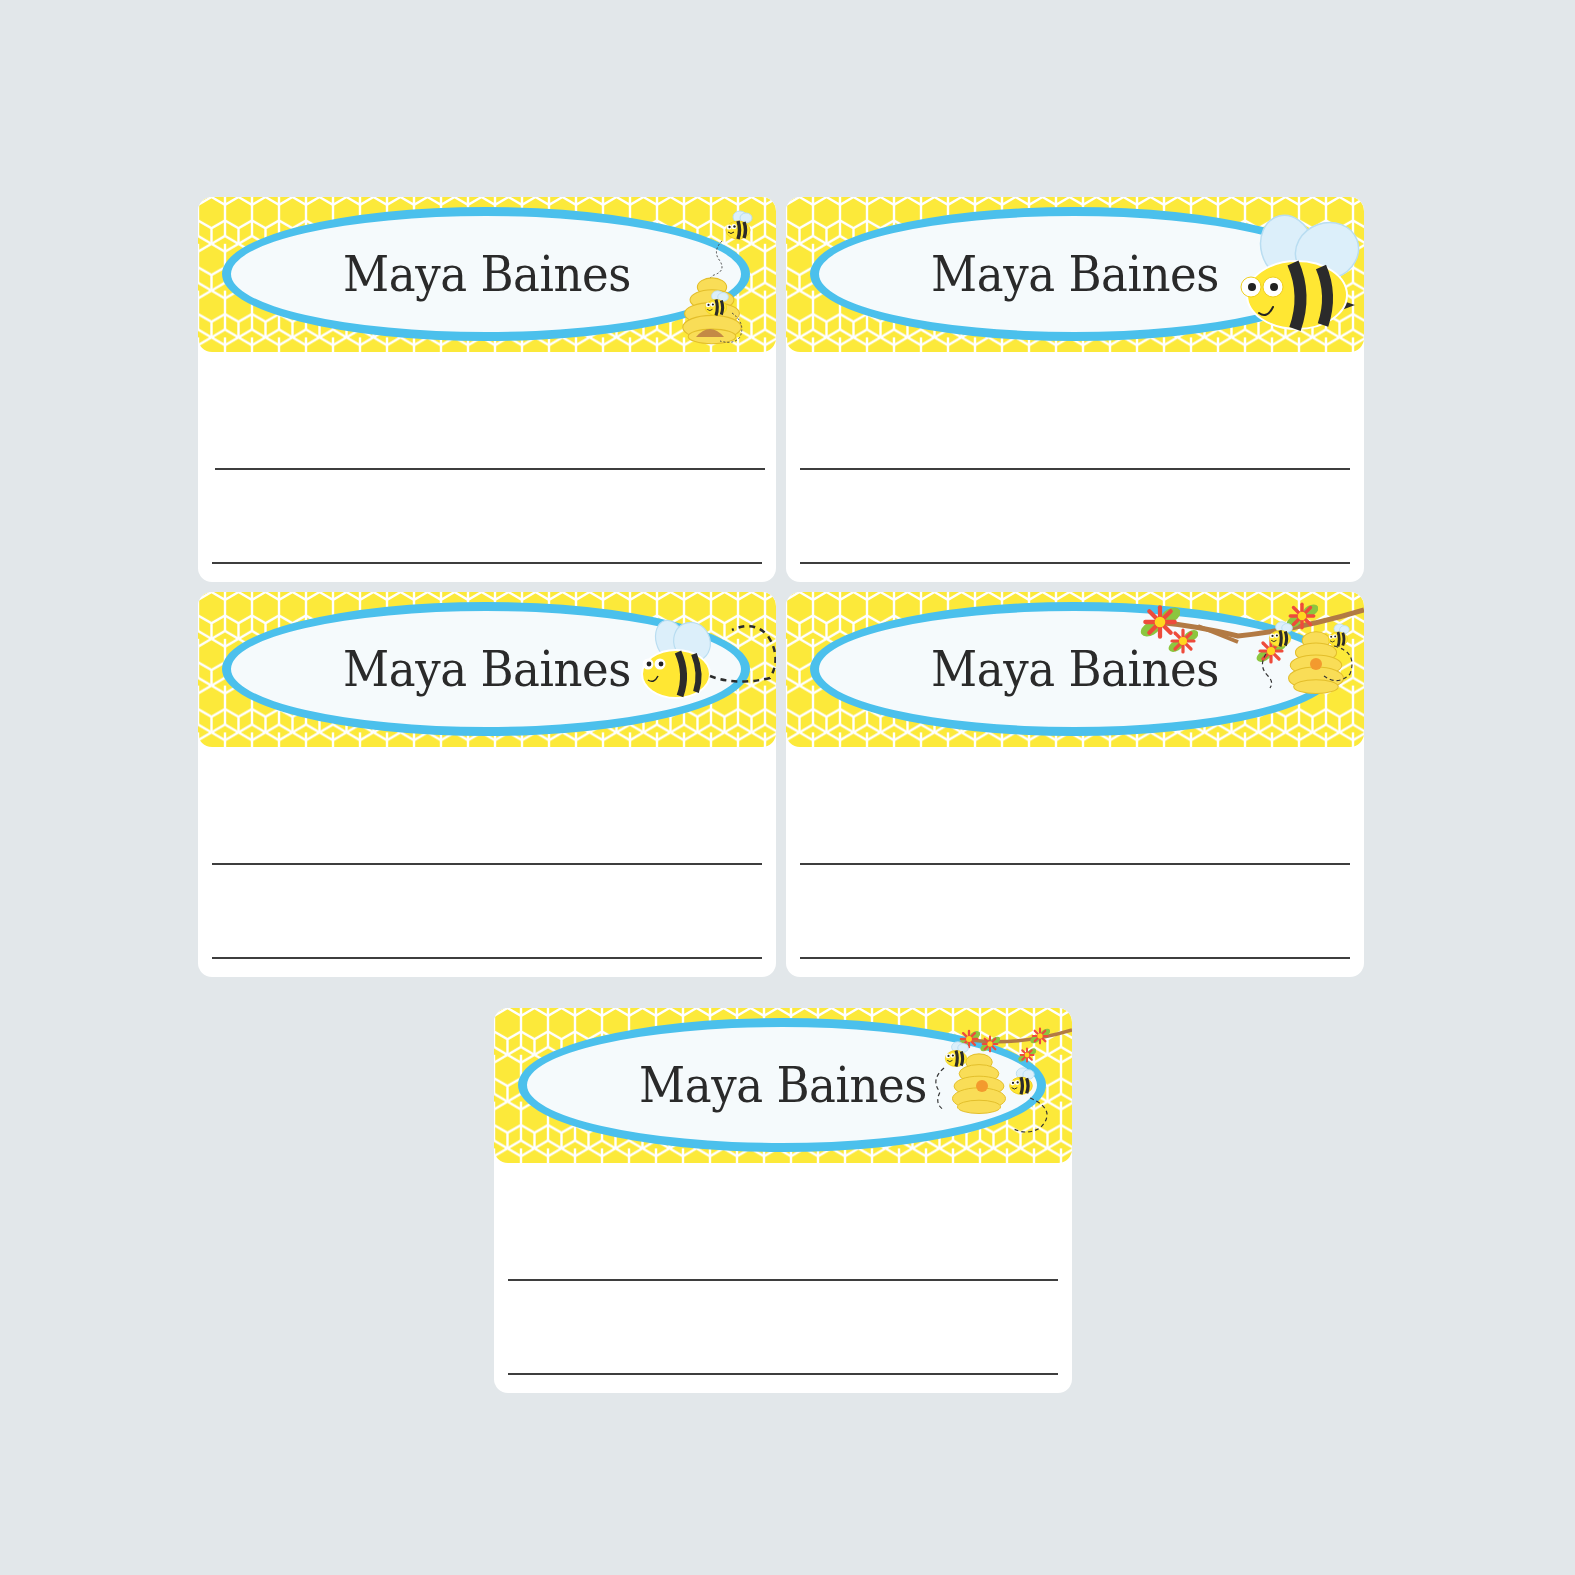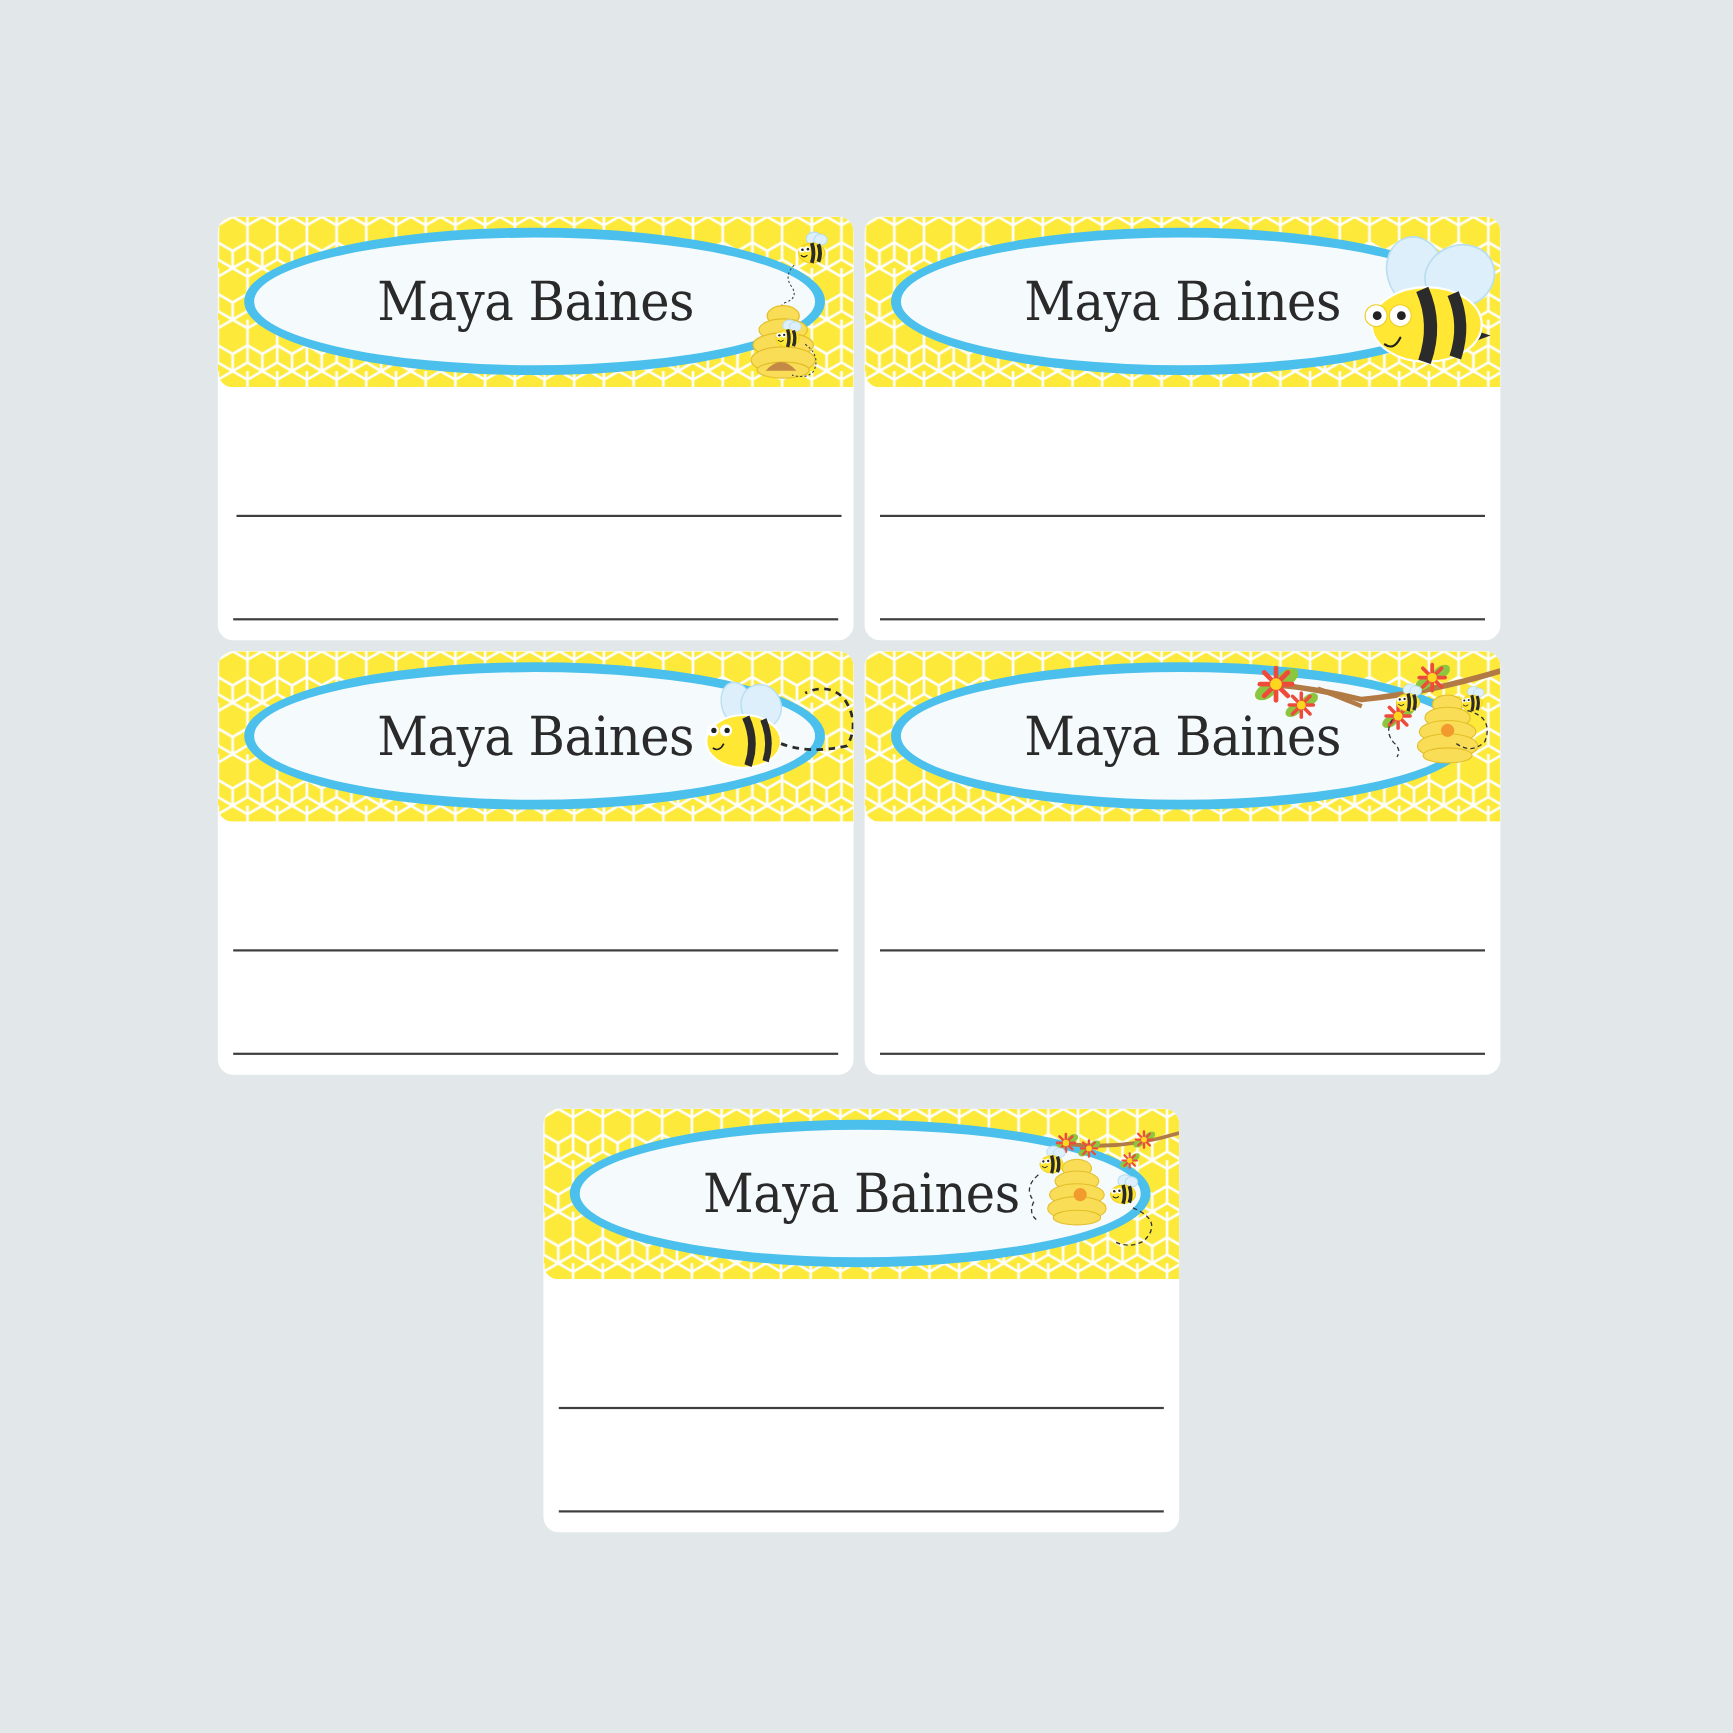--- a/index.html
+++ b/index.html
@@ -15,21 +15,20 @@
       width: 578px; height: 385px;
       background: #FFFFFF;
       border-radius: 14px;
       overflow: hidden;
     }
     .label-header {
       position: absolute; left: 0; top: 0;
       width: 578px; height: 155px;
       border-radius: 14px 14px 14px 14px;
       overflow: hidden;
-      padding-left: 48px;
     }
     .honeycomb { position: absolute; left: 0; top: 0; width: 578px; height: 155px; display: block; }
     .name-oval {
       position: absolute;
       left: 24px; top: 10px;
       width: 528px; height: 134px;
       box-sizing: border-box;
       border: 9px solid #4BC0EC;
       background: #F5FAFC;
       border-radius: 50% / 50%;

